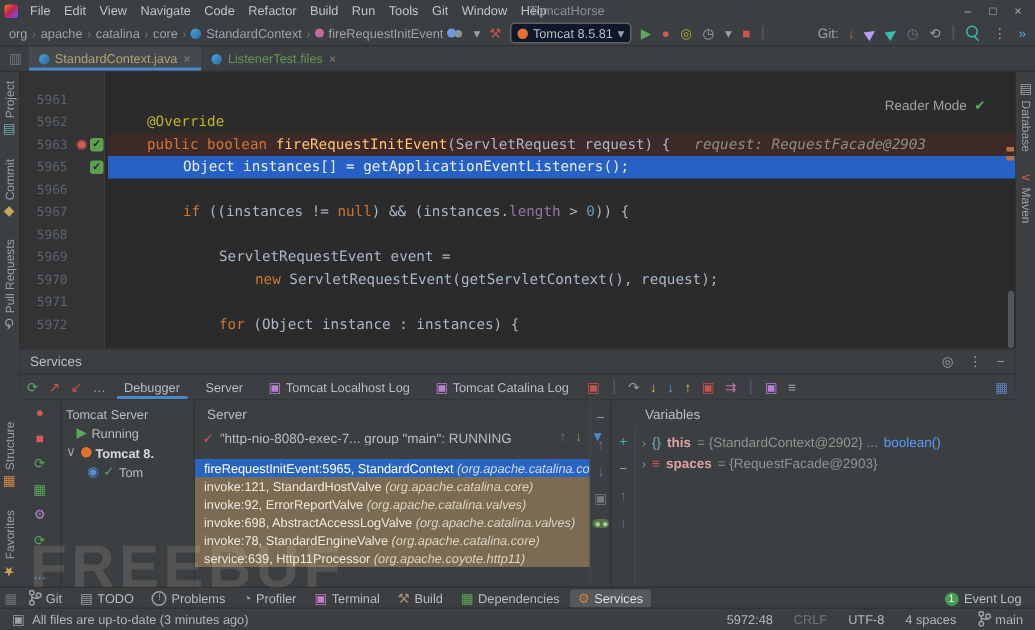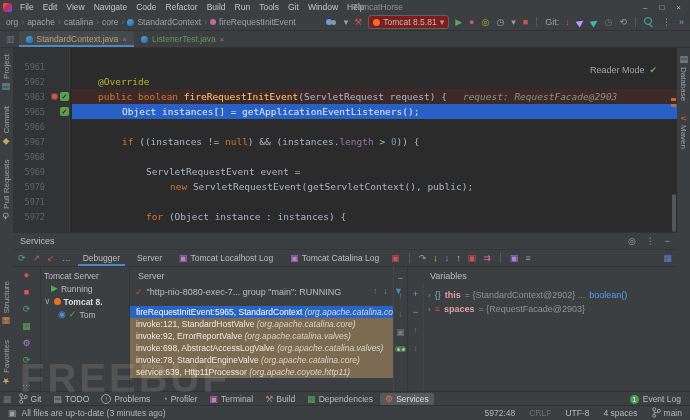--- a/index.html
+++ b/index.html
@@ -17,21 +17,21 @@
   .wtitle{position:absolute;left:353px;top:2px;font-size:8.5px;color:#8C9093;}
   .winctl{margin-left:auto;display:flex;gap:12px;padding-right:9px;color:#B6B8BA;font-size:8px;}
 
   
   .toolbar{position:absolute;top:14px;left:0;right:0;height:16px;display:flex;align-items:center;
            padding:0 6px;border-bottom:1px solid #323232;}
   .crumbs{display:flex;align-items:center;gap:3px;white-space:nowrap;}
   .crumb{color:#9FA2A6;font-size:8.5px;}
   .crumb-sep{color:#6E7173;font-size:8.5px;}
   .tb-right{margin-left:auto;display:flex;align-items:center;gap:6px;}
-  .chip{display:flex;align-items:center;gap:3px;padding:1px 4px;background:#7f1d1d;
+  .chip{display:flex;align-items:center;gap:3px;padding:1px 4px;background:#0f172a;
         border:1px solid #5E6163;border-radius:3px;}
   .chip .lbl{font-size:8.5px;color:#BBBDBF;}
   .cicon{width:7px;height:7px;border-radius:50%;background:linear-gradient(135deg,#47A7D8,#3168A8);display:inline-block;}
   .micon{width:6px;height:6px;border-radius:50%;background:#C4679F;display:inline-block;}
   .tomcat{width:7px;height:7px;border-radius:50%;background:#E2722E;display:inline-block;}
   .users{position:relative;width:13px;height:9px;display:inline-block;}
   .users::before{content:'';position:absolute;left:1px;top:1px;width:6px;height:6px;border-radius:50%;background:#6B9BE8;}
   .users::after{content:'';position:absolute;left:6px;top:2px;width:5px;height:5px;border-radius:50%;background:#8E9499;}
   .lens{position:relative;width:10px;height:10px;}
   .lens::before{content:'';position:absolute;left:0;top:0;width:6px;height:6px;border:1.3px solid #3CB9B0;border-radius:50%;}
@@ -190,21 +190,21 @@
       </span>
       <span id="run-icons" style="display:flex;gap:7px;align-items:center;">
           <span class="ic" style="color: rgb(91, 167, 91);">▶</span>
           <span class="ic" style="color: rgb(206, 90, 86);">●</span>
           <span class="ic" style="color: rgb(175, 177, 36);">◎</span>
           <span class="ic" style="color: rgb(157, 160, 163);">◷</span>
           <span class="ic" style="color: rgb(157, 160, 163);">▾</span>
           <span class="ic" style="color: rgb(199, 84, 80);">■</span>
         </span>
       <span class="divider"></span>
-      <span style="color:#9DA0A3;">Git:</span>
+      <span style="color:#9DA0A3;margin-left:28px;">Git:</span>
       <span id="git-icons" style="display:flex;gap:7px;align-items:center;">
           <span class="ic" style="color: rgb(207, 91, 86);">↓</span>
           <span class="ic" style="color: rgb(185, 155, 248); transform: rotate(-35deg);">▶</span>
           <span class="ic" style="color: rgb(60, 185, 176); transform: rotate(-35deg);">▶</span>
           <span class="ic" style="color: rgb(110, 113, 115);">◷</span>
           <span class="ic" style="color: rgb(157, 160, 163);">⟲</span>
         </span>
       <span class="divider"></span>
       <span id="right-icons" style="display:flex;gap:8px;align-items:center;">
           <span class="ic lens"></span>
@@ -216,21 +216,21 @@
 
   <div class="tabbar">
     <span class="tablead ic">▥</span>
   <div class="tab selected">
         <span class="cicon"></span>
         <span class="lbl tan">StandardContext.java</span>
         <span class="close">×</span>
       </div>
       <div class="tab">
         <span class="cicon"></span>
-        <span class="lbl green">ListenerTest.java</span>
+        <span class="lbl green">ListenerTest.files</span>
         <span class="close">×</span>
       </div>
     </div>
 
   <div class="stripe left">
     <div class="sgroup" id="stripe-left-top">
         <div class="vlabel">
           <span class="ic" style="color: rgb(111, 168, 176);">▤</span>
           <span>Project</span>
         </div>
@@ -312,21 +312,21 @@
           <span class="codec" style="padding-left: 2px;"></span>
         </div>
         <div class="eline">
           <span class="ln">5969</span>
           <span class="gicons"></span>
           <span class="codec" style="padding-left: 74px;"><span class="tok plain">ServletRequestEvent event =</span></span>
         </div>
         <div class="eline">
           <span class="ln">5970</span>
           <span class="gicons"></span>
-          <span class="codec" style="padding-left: 98px;"><span class="tok kw">new </span><span class="tok plain">ServletRequestEvent(getServletContext(), public);</span></span>
+          <span class="codec" style="padding-left: 98px;"><span class="tok kw">new </span><span class="tok plain">ServletRequestEvent(getServletContext(), request);</span></span>
         </div>
         <div class="eline">
           <span class="ln">5971</span>
           <span class="gicons"></span>
           <span class="codec" style="padding-left: 2px;"></span>
         </div>
         <div class="eline">
           <span class="ln">5972</span>
           <span class="gicons"></span>
           <span class="codec" style="padding-left: 74px;"><span class="tok kw">for </span><span class="tok plain">(Object instance : instances) {</span></span>

